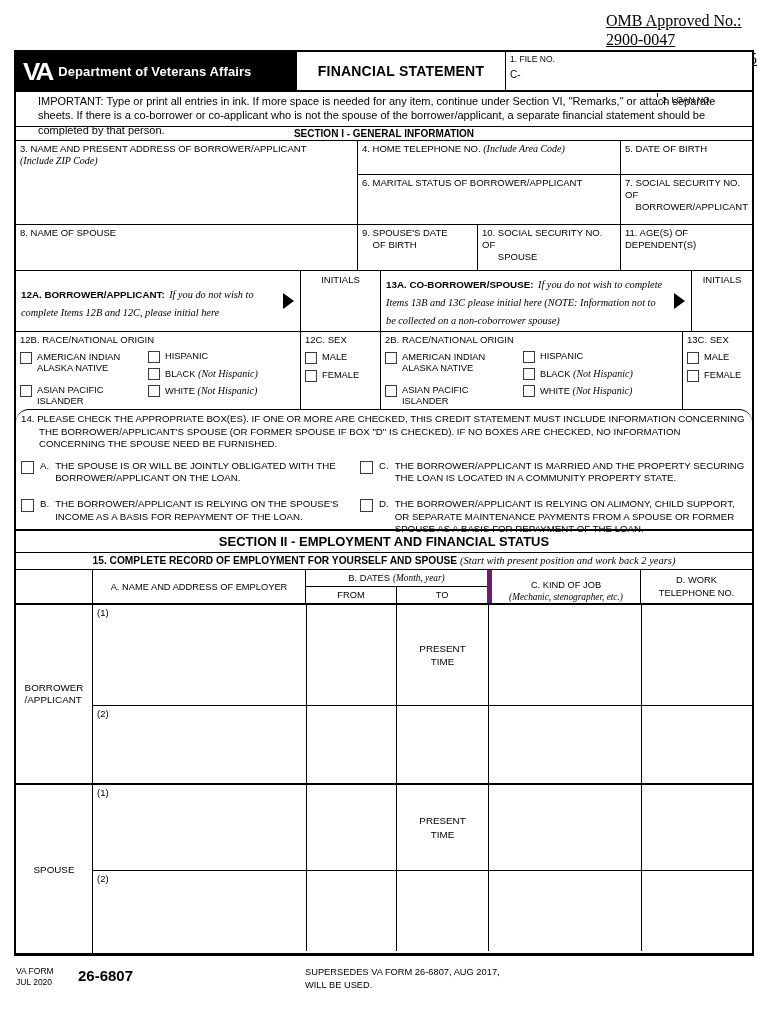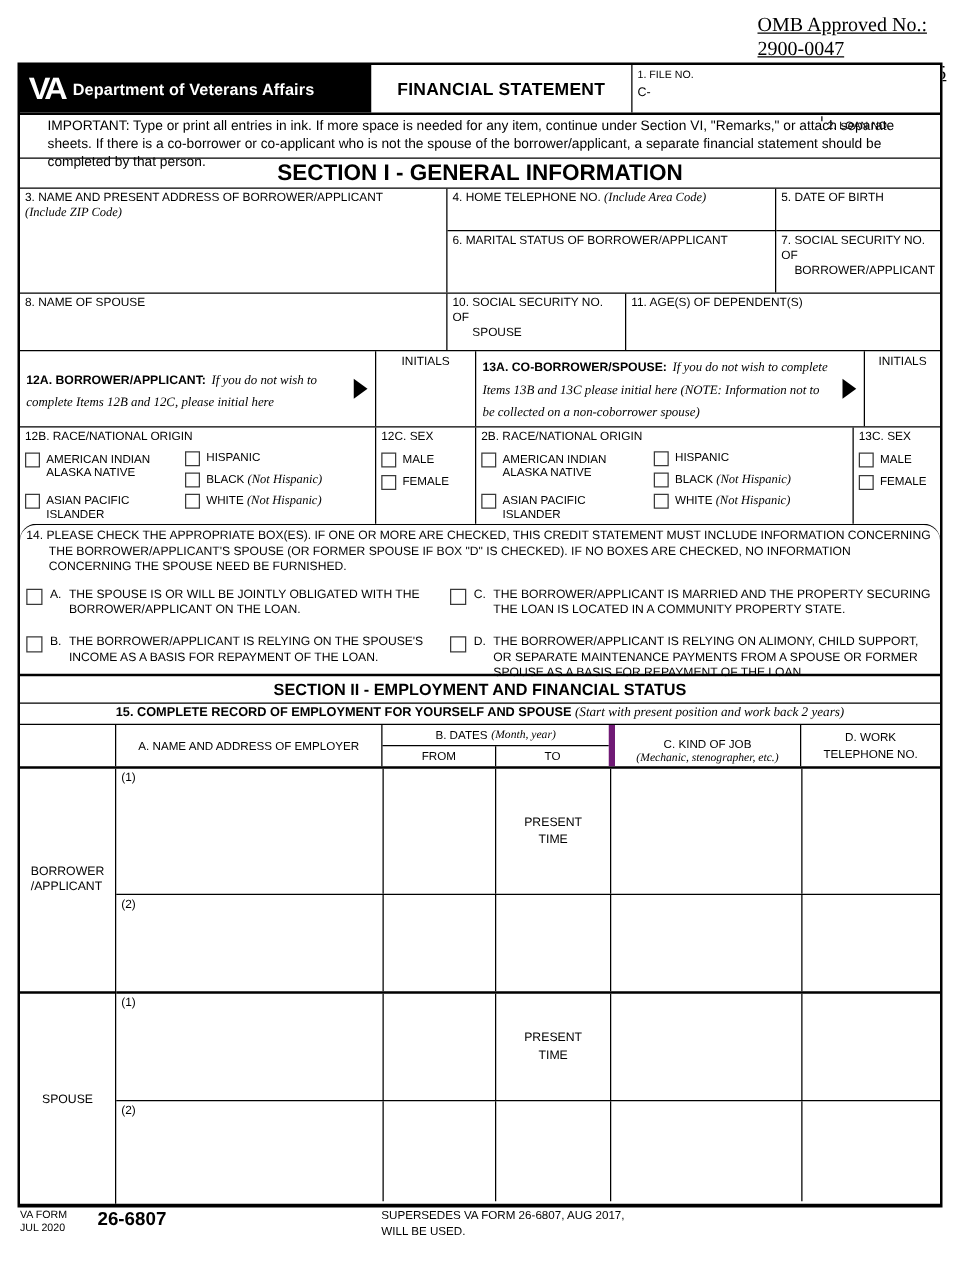--- a/index.html
+++ b/index.html
@@ -25,21 +25,21 @@
   .hdr-title { width:208px; display:flex; align-items:center; justify-content:center;
     font-weight:bold; font-size:14px; letter-spacing:.2px; }
   .hdr-file { width:152px; border-left:1px solid #000; padding:2px 4px; font-size:8.5px; }
   .hdr-loan { flex:1; border-left:1px solid #000; padding:2px 4px; font-size:8.5px;margin-top:41px; }
   .file-val { font-size:10px; margin-top:5px; }
 
   .important { border-top:2px solid #000; font-family:Liberation Sans, sans-serif;
     font-size:11px; line-height:1.3; padding:2px 22px; height:36px; }
 
   .secbar { border-top:1px solid #000; text-align:center; font-weight:bold;
-    font-size:18px; padding:1px 0; }
+    font-size:10px; padding:1px 0; }
   .secbar2 { border-top:2px solid #000; text-align:center; font-weight:bold;
     font-size:13px; padding:3px 0; }
 
   .row { display:flex; border-top:1px solid #000; }
   .cell { padding:2px 4px; font-size:9.5px; line-height:1.25; }
   .bl { border-left:1px solid #000; }
   .note { font-size:10px; }
 
   .r347 { height:84px; }
   .c3 { width:341px; }
@@ -166,20 +166,22 @@
       <div class="cell c5">
         <span>5. DATE OF BIRTH</span>
       </div>
       <div class="cell c7 prelines">7. SOCIAL SECURITY NO. OF
 &nbsp;&nbsp;&nbsp;&nbsp;BORROWER/APPLICANT</div>
     </div>
   </div>
 
   <div class="row r8">
     <div class="cell c8">8. NAME OF SPOUSE</div>
+    <div class="cell c9 bl prelines">9. SPOUSE'S DATE
+&nbsp;&nbsp;&nbsp;&nbsp;OF BIRTH</div>
     <div class="cell c10 bl prelines">10. SOCIAL SECURITY NO. OF
 &nbsp;&nbsp;&nbsp;&nbsp;&nbsp;&nbsp;SPOUSE</div>
     <div class="cell c11 bl">11. AGE(S) OF DEPENDENT(S)</div>
   </div>
 
   <div class="row r12a">
     <div class="c12a">
       <span class="lbl12">12A. BORROWER/APPLICANT:</span>
       <span class="inst">If you do not wish to complete Items 12B and 12C, please initial here</span>
       <span class="arrow"></span>

